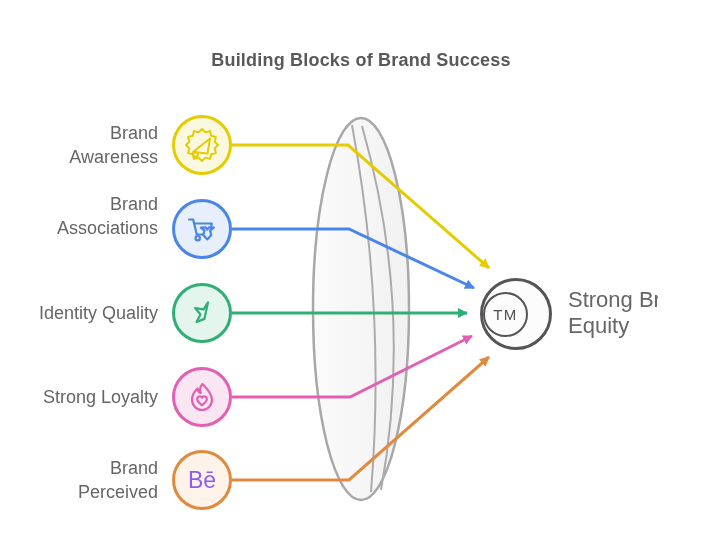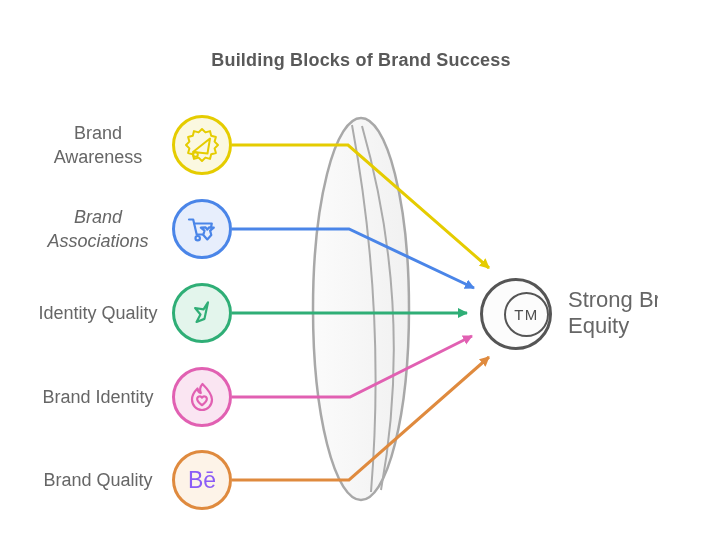--- a/index.html
+++ b/index.html
@@ -6,38 +6,38 @@
   .canvas{
     position:relative;width:658px;height:560px;background:#ffffff;overflow:hidden;
     font-family:"Liberation Sans", sans-serif;
   }
   .title{
     position:absolute;left:0;top:50px;width:722px;text-align:center;
     font-size:18px;font-weight:bold;color:#595959;letter-spacing:.2px;
   }
   .overlay{position:absolute;left:0;top:0;}
   .item-label{
-    position:absolute;left:38px;width:120px;text-align:center;
+    position:absolute;left:38px;width:120px;text-align:right;
     font-size:18px;line-height:24px;color:#666666;transform:translateY(-50%);
   }
-  .lab0{top:145px;} .lab1{top:229px;font-style:italic;} .lab2{top:313px;} .lab3{top:397px;} .lab4{top:480px;}
+  .lab0{top:145px;} .lab1{top:216px;} .lab2{top:313px;} .lab3{top:397px;} .lab4{top:480px;}
   .icon-circle{
     position:absolute;left:172px;width:60px;height:60px;box-sizing:border-box;
     border-radius:50%;border:3px solid #999;display:flex;align-items:center;justify-content:center;
   }
   .ic0{top:115px;border-color:#E5CC00;background:#FBF8E0;}
   .ic1{top:199px;border-color:#4A85E8;background:#E7EEFC;}
   .ic2{top:283px;border-color:#2FAE76;background:#E3F5EC;}
   .ic3{top:367px;border-color:#E160B2;background:#FAE5F2;}
   .ic4{top:450px;border-color:#DF8A3E;background:#FDF3E8;}
   .behance-text{font-size:23px;font-weight:500;color:#8b5cf6;letter-spacing:0;}
   .tm-node{
     position:absolute;left:480px;top:278px;width:72px;height:72px;box-sizing:border-box;
     border-radius:50%;border:3px solid #555555;background:#FCFCFC;
-    display:flex;align-items:center;justify-content:flex-end;
+    display:flex;align-items:center;justify-content:flex-start;
   }
   .tm-inner{
     width:45px;height:45px;box-sizing:border-box;border-radius:50%;border:2px solid #555555;
     display:flex;align-items:center;justify-content:center;
     font-size:15px;letter-spacing:1.5px;color:#4F4F4F;
   }
   .result-label{
     position:absolute;left:568px;top:287px;width:130px;
     font-size:22px;line-height:26px;color:#666666;
   }
@@ -81,22 +81,22 @@
     <polyline points="232,145 348,145 489,268" fill="none" stroke-width="3" marker-end="url(#ah0)" stroke="#E5CC00"></polyline>
     <polyline points="232,229 349,229 474,288" fill="none" stroke-width="3" marker-end="url(#ah1)" stroke="#4A85E8"></polyline>
     <polyline points="232,313 467,313" fill="none" stroke-width="3" marker-end="url(#ah2)" stroke="#2FAE76"></polyline>
     <polyline points="232,397 350,397 472,336" fill="none" stroke-width="3" marker-end="url(#ah3)" stroke="#E160B2"></polyline>
     <polyline points="232,480 349,480 489,357" fill="none" stroke-width="3" marker-end="url(#ah4)" stroke="#DF8A3E"></polyline>
   </svg>
 
   <div class="item-label lab0">Brand Awareness</div>
   <div class="item-label lab1">Brand Associations</div>
   <div class="item-label lab2">Identity Quality</div>
-  <div class="item-label lab3">Brand Identity</div>
-  <div class="item-label lab4">Brand Quality</div>
+  <div class="item-label lab3">Strong Loyalty</div>
+  <div class="item-label lab4">Brand Perceived</div>
 
   <div class="icon-circle ic0">
     <svg width="40" height="40" viewBox="-20 -20 40 40">
       <g fill="none" stroke-width="2" stroke-linejoin="round" stroke-linecap="round" stroke="#E5CC00">
         <polygon points="16,0 12.6,3.4 13.9,8 9.2,9.2 8,13.9 3.4,12.6 0,16 -3.4,12.6 -8,13.9 -9.2,9.2 -13.9,8 -12.6,3.4 -16,0 -12.6,-3.4 -13.9,-8 -9.2,-9.2 -8,-13.9 -3.4,-12.6 0,-16 3.4,-12.6 8,-13.9 9.2,-9.2 13.9,-8 12.6,-3.4"></polygon>
         <path d="M -9 7 L 8 -6.5 L 5.5 8.5 Z"></path>
         <circle cx="-6.5" cy="9.5" r="2.3"></circle>
       </g>
     </svg>
   </div>

